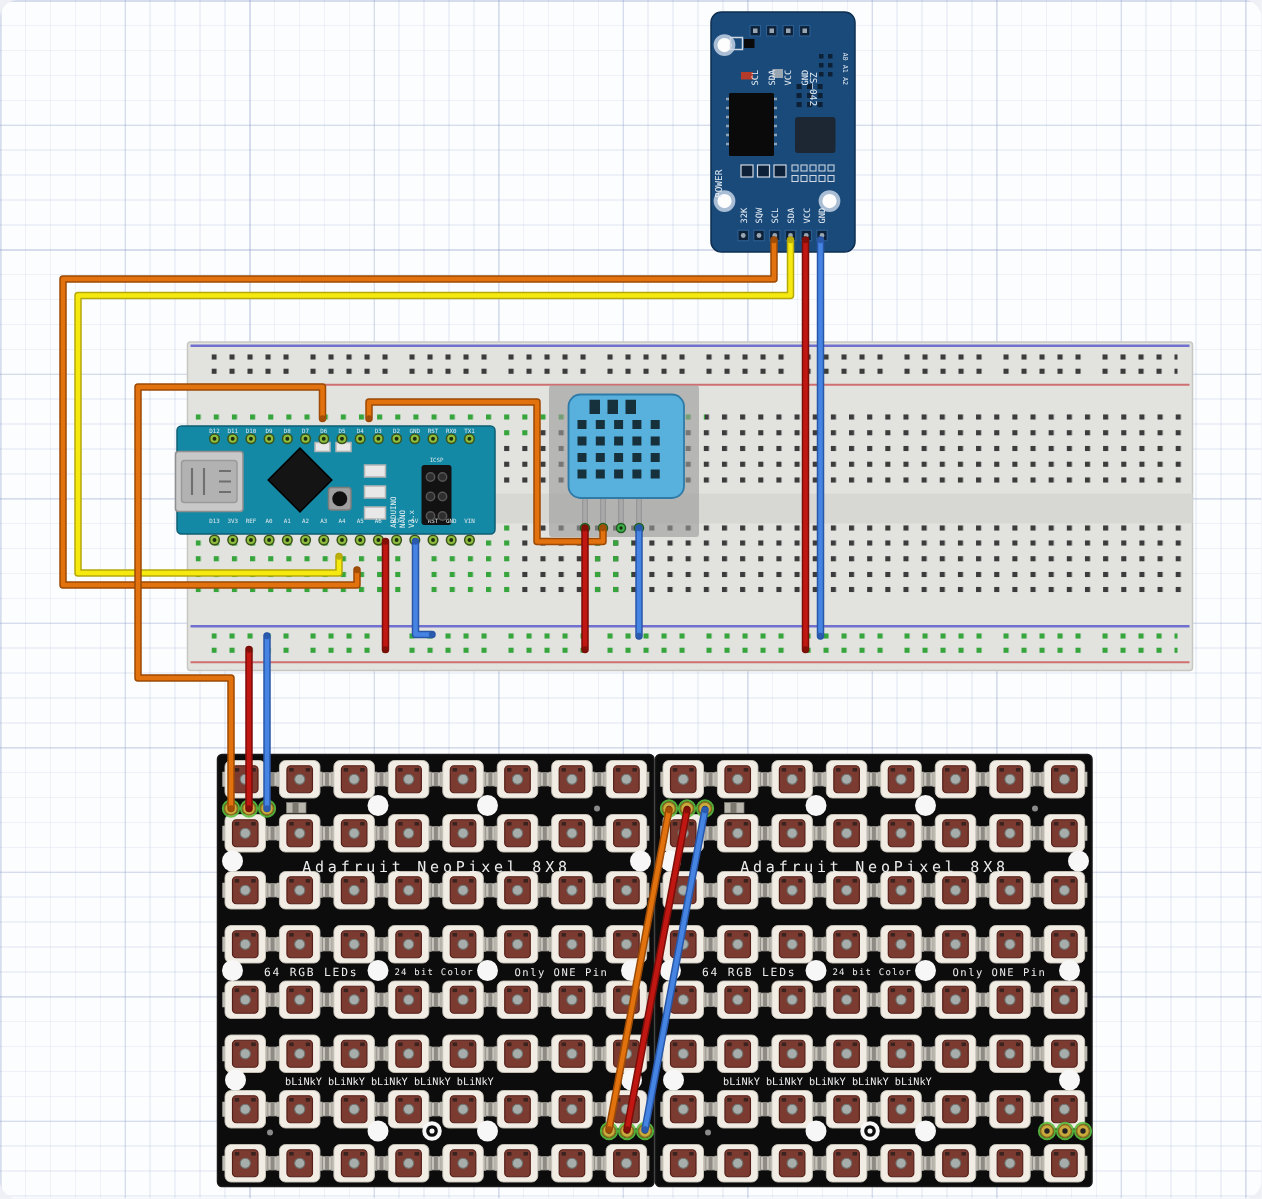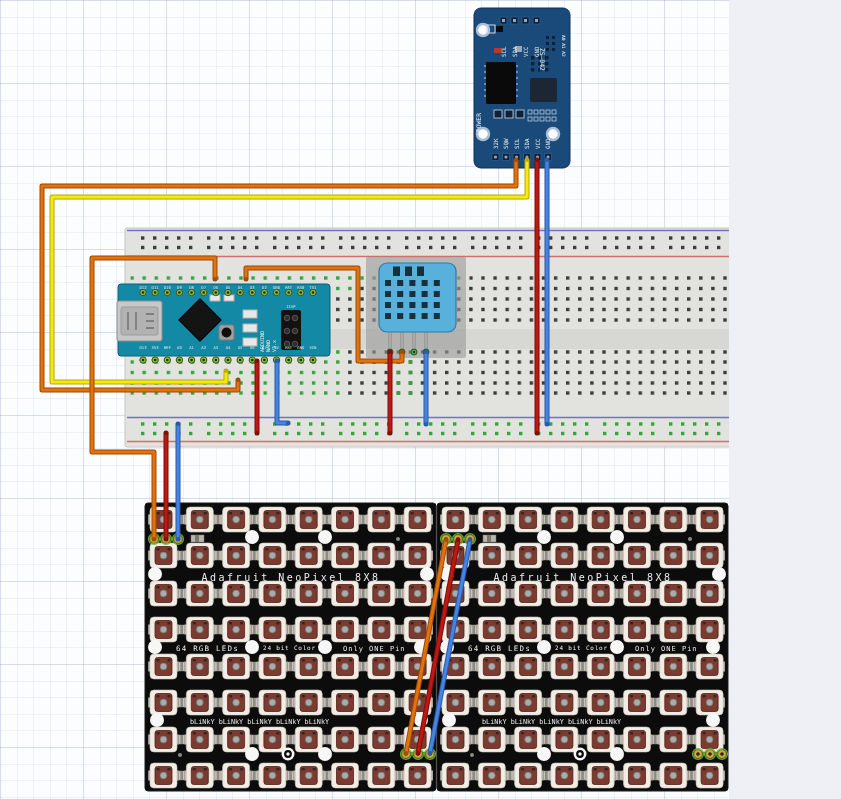--- a/index.html
+++ b/index.html
@@ -1,23 +1,24 @@
 <!DOCTYPE html>
 <html><head>
 <meta charset="utf-8">
 <style>
   html,body{margin:0;padding:0;background:#eef0f5;}
   .canvas{
-    position:relative;width:729px;height:799px;overflow:hidden;
+    position:relative;width:841px;height:799px;overflow:hidden;
     background-color:#fcfdff;
     background-image:
       repeating-linear-gradient(to right, rgba(120,140,190,0.20) 0 1px, transparent 1px 83px),
       repeating-linear-gradient(to bottom, rgba(120,140,190,0.20) 0 1px, transparent 1px 83px),
       repeating-linear-gradient(to right, rgba(140,160,200,0.13) 0 1px, transparent 1px 16.6px),
       repeating-linear-gradient(to bottom, rgba(140,160,200,0.13) 0 1px, transparent 1px 16.6px);
+    border-radius: 12px;
   }
   svg{position:absolute;left:0;top:0;}
   text{user-select:none;}
 </style>
 </head>
 <body>
 
 <div class="canvas">
 <svg width="841" height="799" viewBox="0 0 841 799">
   <defs>

